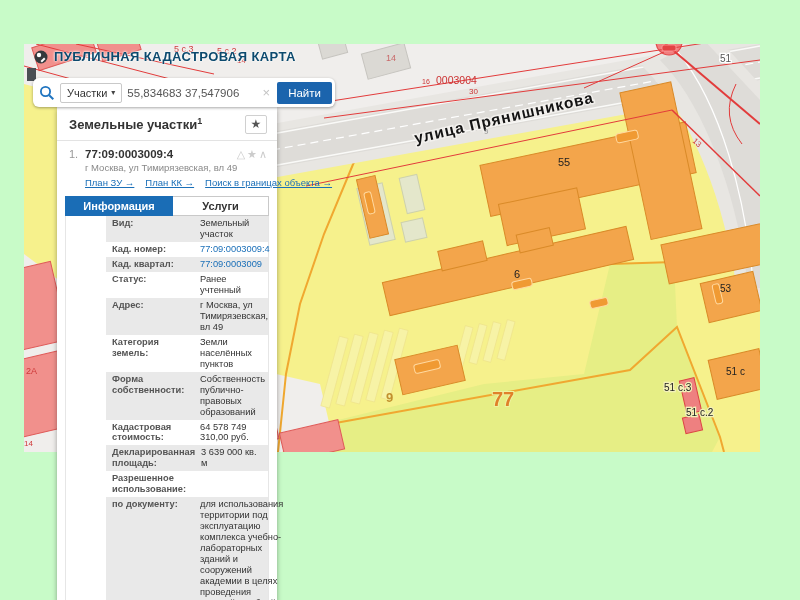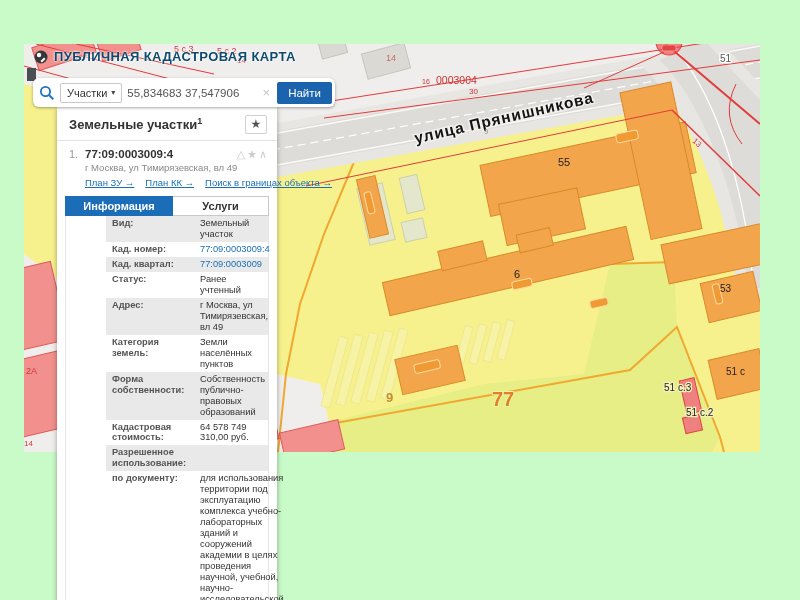--- a/index.html
+++ b/index.html
@@ -284,20 +284,24 @@
       </div>
       <div class="irow">
         <span class="lbl">Форма собственности:</span>
         <span class="val">Собственность публично-правовых образований</span>
       </div>
       <div class="irow">
         <span class="lbl">Кадастровая стоимость:</span>
         <span class="val">64 578 749 310,00 руб.</span>
       </div>
       <div class="irow">
+        <span class="lbl">Декларированная площадь:</span>
+        <span class="val">3 639 000 кв. м</span>
+      </div>
+      <div class="irow">
         <span class="lbl">Разрешенное использование:</span>
       </div>
       <div class="irow">
         <span class="lbl">по документу:</span>
         <span class="val">для использования территории под эксплуатацию комплекса учебно-лабораторных зданий и сооружений академии в целях проведения научной, учебной, научно-исследовательской и иной деятельности, осуществляемой в соответствии с уставом</span>
       </div>
     </div>
   </div>
 
 </div>

